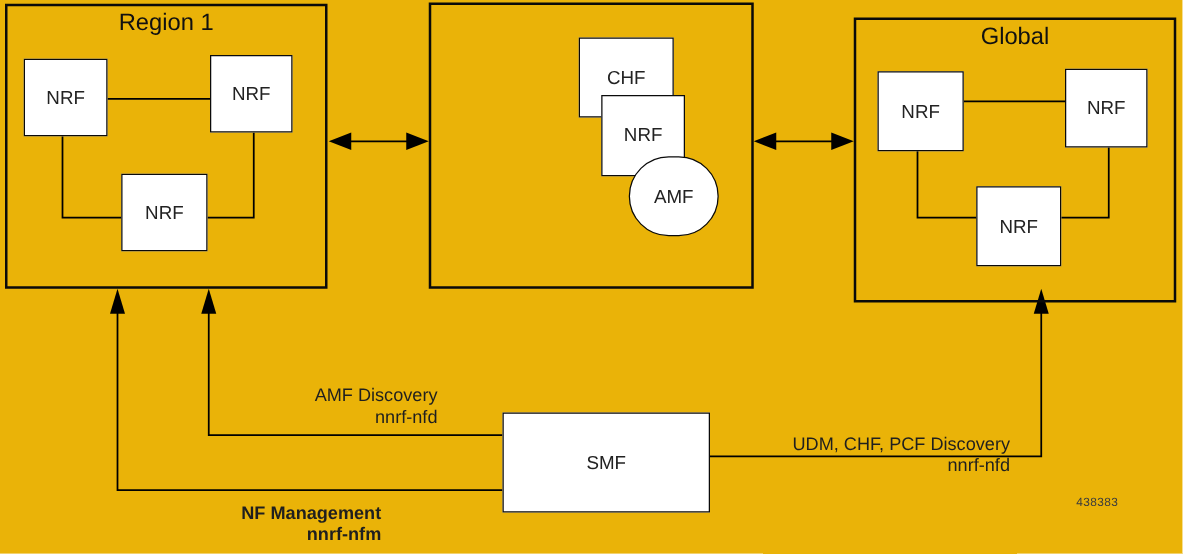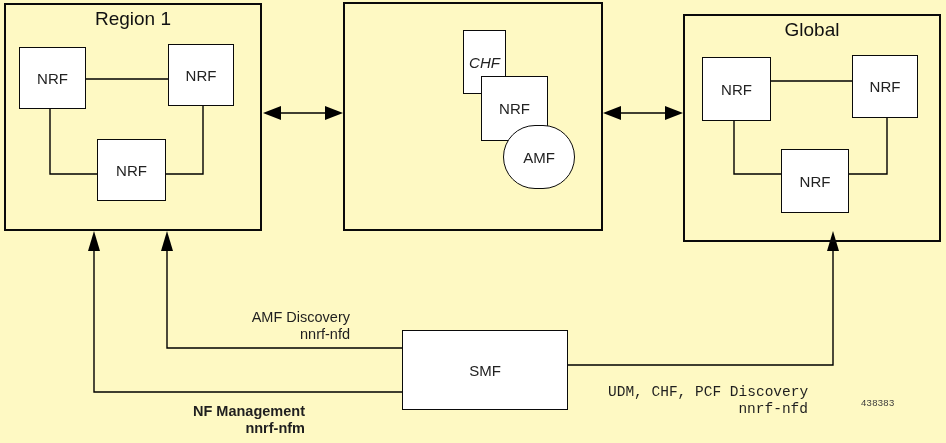--- a/index.html
+++ b/index.html
@@ -1,20 +1,20 @@
 <!DOCTYPE html>
 <html><head>
 <meta charset="utf-8">
 <style>
   html, body { margin: 0; padding: 0; background: #ffffff; }
   .canvas {
     position: relative;
     width: 946px;
     height: 443px;
-    background: #fef9c3;
+    background: #eab308;
     font-family: "Liberation Sans", sans-serif;
     color: #1f1f1f;
     overflow: hidden;
   }
   .overlay {
     position: absolute;
     left: 0; top: 0;
     width: 946px; height: 443px;
   }
   .panel {
@@ -44,21 +44,21 @@
     justify-content: center;
     font-size: 15px;
     color: #222;
   }
   
   #r1-nrf-tl { left: 13px;  top: 42px;  width: 67px; height: 62px; }
   #r1-nrf-tr { left: 162px; top: 39px;  width: 66px; height: 62px; }
   #r1-nrf-b  { left: 91px;  top: 134px; width: 69px; height: 62px; }
   
   #c-pcf { left: 14px;  top: 62px;  width: 70px; height: 64px; }
-  #c-chf { left: 118px; top: 26px;  width: 43px; height: 64px; font-style: italic; }
+  #c-chf { left: 118px; top: 26px;  width: 76px; height: 64px; }
   #c-nrf { left: 136px; top: 72px;  width: 67px; height: 65px; }
   #c-amf { left: 158px; top: 121px; width: 72px; height: 64px; border-radius: 32px; }
   
   #g-nrf-tl { left: 17px;  top: 41px;  width: 69px; height: 64px; }
   #g-nrf-tr { left: 167px; top: 39px;  width: 66px; height: 63px; }
   #g-nrf-b  { left: 96px;  top: 133px; width: 68px; height: 64px; }
   
   #smf-box {
     position: absolute;
     left: 402px; top: 330px; width: 166px; height: 80px;
@@ -71,21 +71,21 @@
   .edge-label {
     position: absolute;
     text-align: right;
     font-size: 14.5px;
     line-height: 17px;
     color: #1f1f1f;
     white-space: nowrap;
   }
   #label-amf-discovery { left: 185px; top: 309px; width: 165px; }
   #label-nf-management { left: 140px; top: 403px; width: 165px; font-weight: bold; }
-  #label-udm-discovery { left: 608px; top: 384px; width: 200px; font-family: Liberation Mono, monospace; }
+  #label-udm-discovery { left: 608px; top: 348px; width: 200px; }
   #figure-number {
     position: absolute;
     left: 861px; top: 397px;
     font-size: 9.5px;
     color: #3d3d3d;
     letter-spacing: 0.3px;
   }
 </style>
 </head>
 <body>

